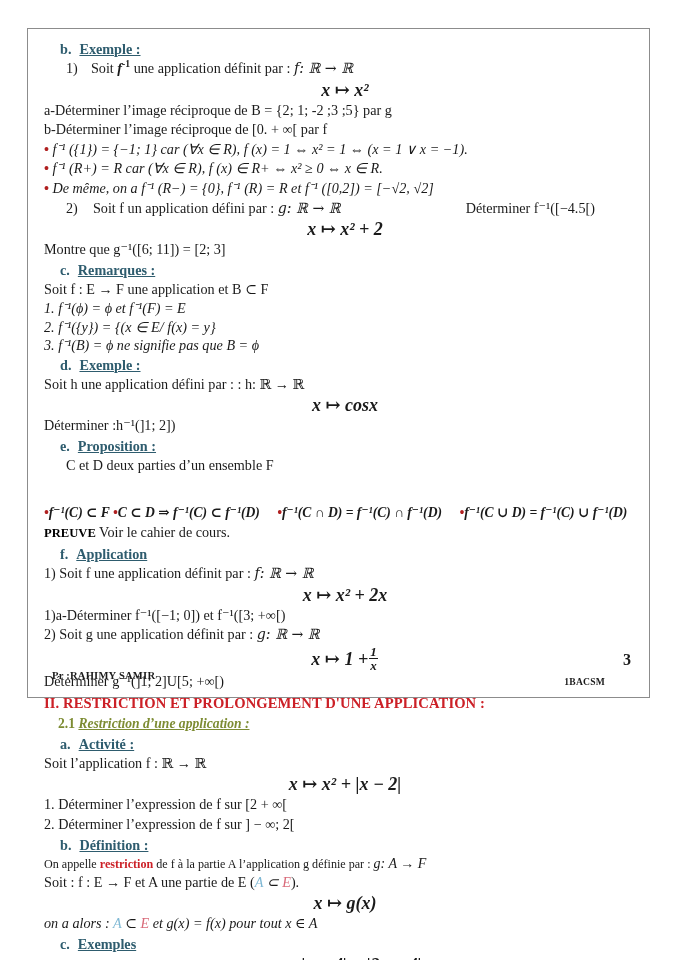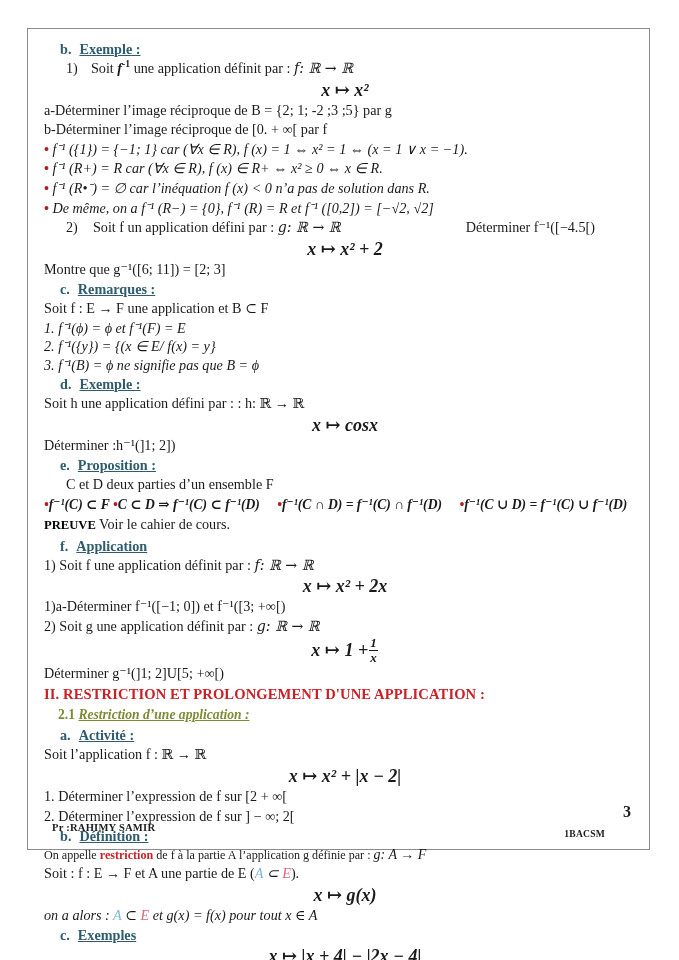--- a/index.html
+++ b/index.html
@@ -12,21 +12,21 @@
     height: 960px;
     font-family: "Liberation Serif", "DejaVu Serif", serif;
     color: #1a1a1a;
     overflow: hidden;
   }
   .page {
     position: absolute;
     left: 27px;
     top: 28px;
     width: 623px;
-    height: 822px;
+    height: 670px;
     border: 1.5px solid #8c8c8c;
     box-sizing: border-box;
     background: #fff;
   }
   .content {
     position: absolute;
     left: 16px;
     top: 10px;
     right: 10px;
     width: 592px;
@@ -105,20 +105,21 @@
 
   .indent-1 { padding-left: 22px; }
   .indent-3 { padding-left: 58px; }
 
   .propline {
     font-size: 13.6px;
     font-weight: bold;
     font-style: italic;
     line-height: 20px;
     white-space: nowrap;
+    margin-top: 28px;
   }
   .propline .gap { display: inline-block; width: 14px; }
 
   
   .footer-left {
     position: absolute;
     left: 24px;
     bottom: 16px;
     font-size: 10.6px;
     font-weight: bold;
@@ -167,24 +168,20 @@
     <div class="line">
       <span class="bullet-red">•</span>
       <span class="math">f⁻¹ ({1}) = {−1; 1} car (∀x ∈ R), f (x) = 1 ⇔ x² = 1 ⇔ (x = 1 ∨ x = −1).</span>
     </div>
     <div class="line">
       <span class="bullet-red">•</span>
       <span class="math">f⁻¹ (R+) = R car (∀x ∈ R), f (x) ∈ R+ ⇔ x² ≥ 0 ⇔ x ∈ R.</span>
     </div>
     <div class="line">
       <span class="bullet-red">•</span>
-      <span class="math">f⁻¹ (R•⁻) = ∅ car l’inéquation f (x) &lt; 0 n’a pas de solution dans R.</span>
-    </div>
-    <div class="line">
-      <span class="bullet-red">•</span>
       <span class="math">De même, on a f⁻¹ (R−) = {0}, f⁻¹ (R) = R et f⁻¹ ([0,2]) = [−√2, √2]</span>
     </div>
 
     <div class="line indent-1">
       <span>2)</span>
       <span style="display:inline-block;width:8px"></span>
       <span>Soit f un application défini par :</span>
       <span class="math bb">g: ℝ → ℝ</span>
       <span style="display:inline-block;width:118px"></span>
       <span>Déterminer f⁻¹([−4.5[)</span>

